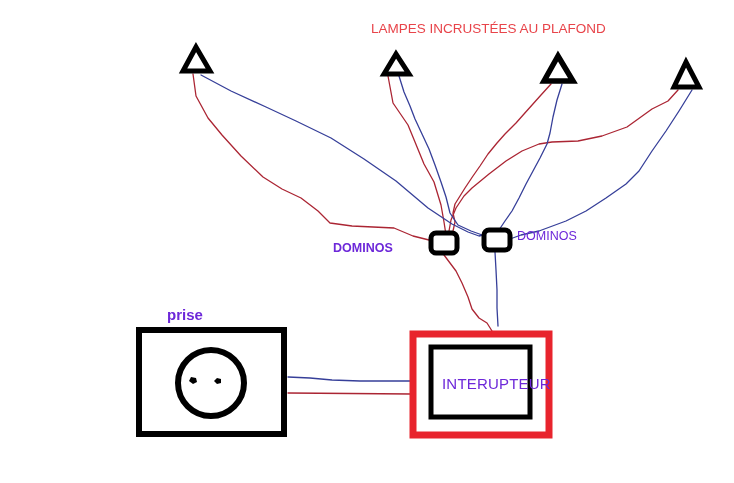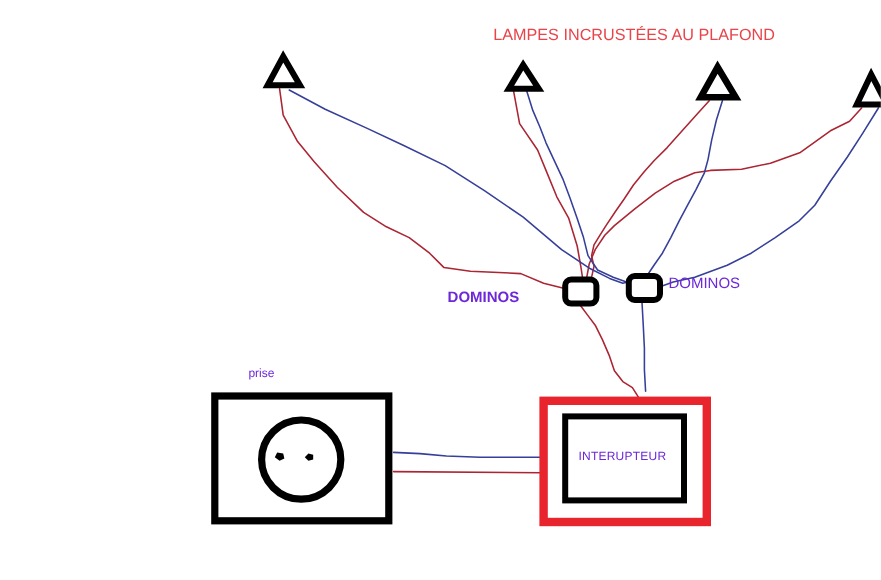--- a/index.html
+++ b/index.html
@@ -3,39 +3,39 @@
 <meta charset="utf-8">
 <style>
   html, body { margin: 0; padding: 0; }
   body {
     width: 734px; height: 483px;
     background: #ffffff;
     font-family: "Liberation Sans", sans-serif;
     position: relative;
     overflow: hidden;
   }
-  .canvas { position: absolute; inset: 0; margin-left: 40px; }
+  .canvas { position: absolute; inset: 0; }
   svg.layer { position: absolute; left: 0; top: 0; }
 
   .wire-red  { stroke: var(--wire-red);  fill: none; stroke-width: 1.3; stroke-linejoin: round; stroke-linecap: round; }
   .wire-blue { stroke: var(--wire-blue); fill: none; stroke-width: 1.3; stroke-linejoin: round; stroke-linecap: round; }
   .shape-black { stroke: var(--outline-black); fill: #ffffff; }
   .shape-red   { stroke: var(--interrupteur-box); fill: none; }
   .dot { fill: var(--outline-black); stroke: none; }
 
   .label { position: absolute; white-space: nowrap; color: #6d28d9; }
   .label.title {
     left: 371px; top: 21px;
     font-size: 13.5px;
     color: var(--title-text);
   }
   .label.dominos-left  { left: 333px; top: 241px; font-size: 12.5px; font-weight: bold; }
   .label.dominos-right { left: 517px; top: 229px; font-size: 12.5px; }
-  .label.prise { left: 167px; top: 306px; font-size: 10px; font-weight: normal; }
-  .label.interrupteur { left: 442px; top: 375px; font-size: 10px; letter-spacing: 0.2px; }
+  .label.prise { left: 167px; top: 306px; font-size: 15px; font-weight: bold; }
+  .label.interrupteur { left: 442px; top: 375px; font-size: 15px; letter-spacing: 0.2px; }
 </style>
 </head>
 <body style="background: rgb(255, 255, 255);">
 
 <div class="canvas">
 
   <svg class="layer" width="734" height="483" viewBox="0 0 734 483">
 
     <g>
       <polyline class="wire-red" points="193,74 196,96 208,118 222,135 241,156 263,177 282,189 301,198 318,211 330,223 352,226 394,228 413,236 433,241 441,238"></polyline>

